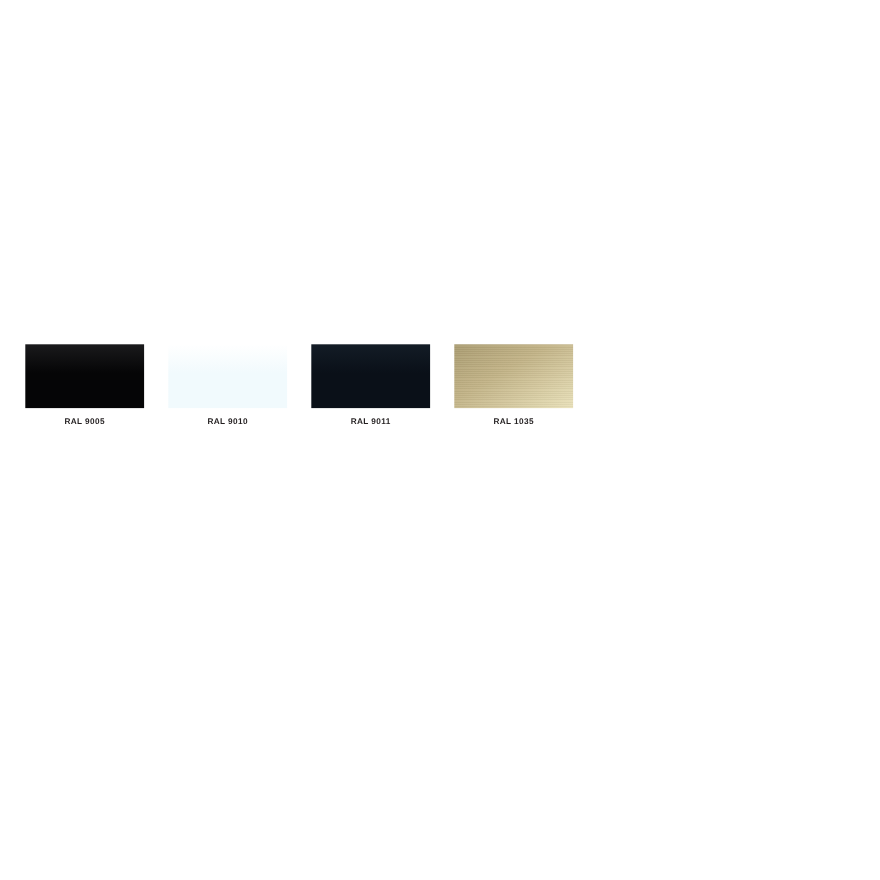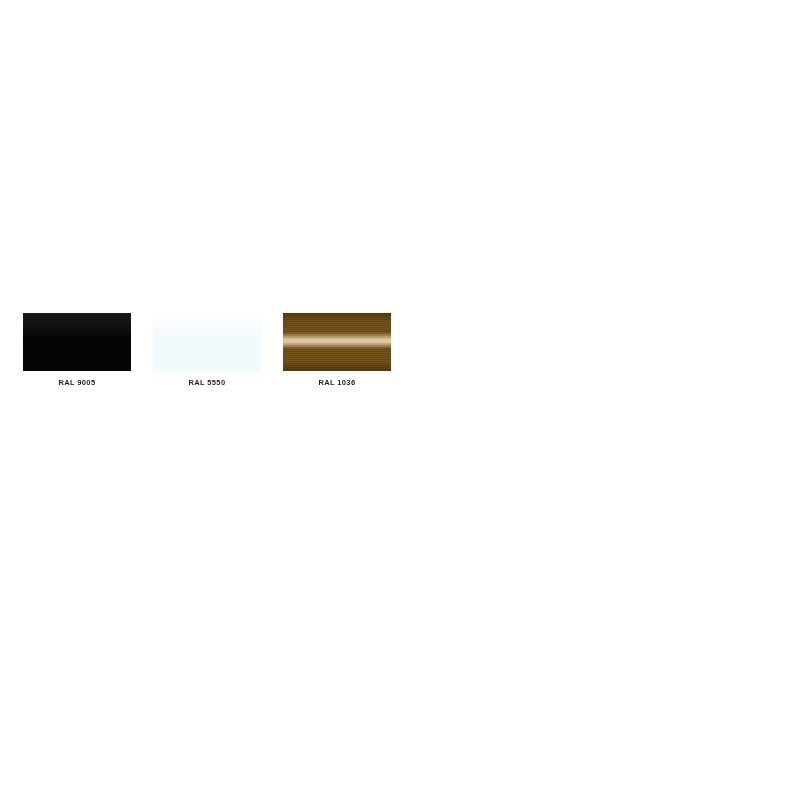--- a/index.html
+++ b/index.html
@@ -99,20 +99,24 @@
 <body>
 
 <div id="swatch-sheet">
   <div id="swatch-grid">
       <div class="swatch-cell finish-solid">
         <div class="swatch-chip" style="background: linear-gradient(rgb(26, 26, 28) 0%, rgb(5, 5, 6) 45%, rgb(5, 5, 6) 100%);"></div>
         <div class="swatch-label">RAL 9005</div>
       </div>
       <div class="swatch-cell finish-solid">
         <div class="swatch-chip" style="background: linear-gradient(rgb(255, 255, 255) 0%, rgb(241, 250, 253) 45%, rgb(241, 250, 253) 100%);"></div>
-        <div class="swatch-label">RAL 5550</div>
+        <div class="swatch-label">RAL 9010</div>
       </div>
-      <div class="swatch-cell finish-metallic">
-        <div class="swatch-chip" style="background: linear-gradient(rgb(79, 52, 8) 0%, rgb(109, 74, 18) 16%, rgb(109, 74, 18) 33%, rgb(226, 203, 163) 46%, rgb(226, 203, 163) 50%, rgb(109, 74, 18) 62%, rgb(109, 74, 18) 84%, rgb(79, 52, 8) 100%);"></div>
-        <div class="swatch-label">RAL 1036</div>
+      <div class="swatch-cell finish-solid">
+        <div class="swatch-chip" style="background: linear-gradient(rgb(19, 28, 38) 0%, rgb(10, 16, 24) 45%, rgb(10, 16, 24) 100%);"></div>
+        <div class="swatch-label">RAL 9011</div>
+      </div>
+      <div class="swatch-cell finish-pearl">
+        <div class="swatch-chip" style="background: linear-gradient(150deg, rgb(171, 157, 114) 0%, rgb(195, 180, 136) 42%, rgb(234, 226, 187) 100%);"></div>
+        <div class="swatch-label">RAL 1035</div>
       </div>
     </div>
 </div>
 
 </body></html>

